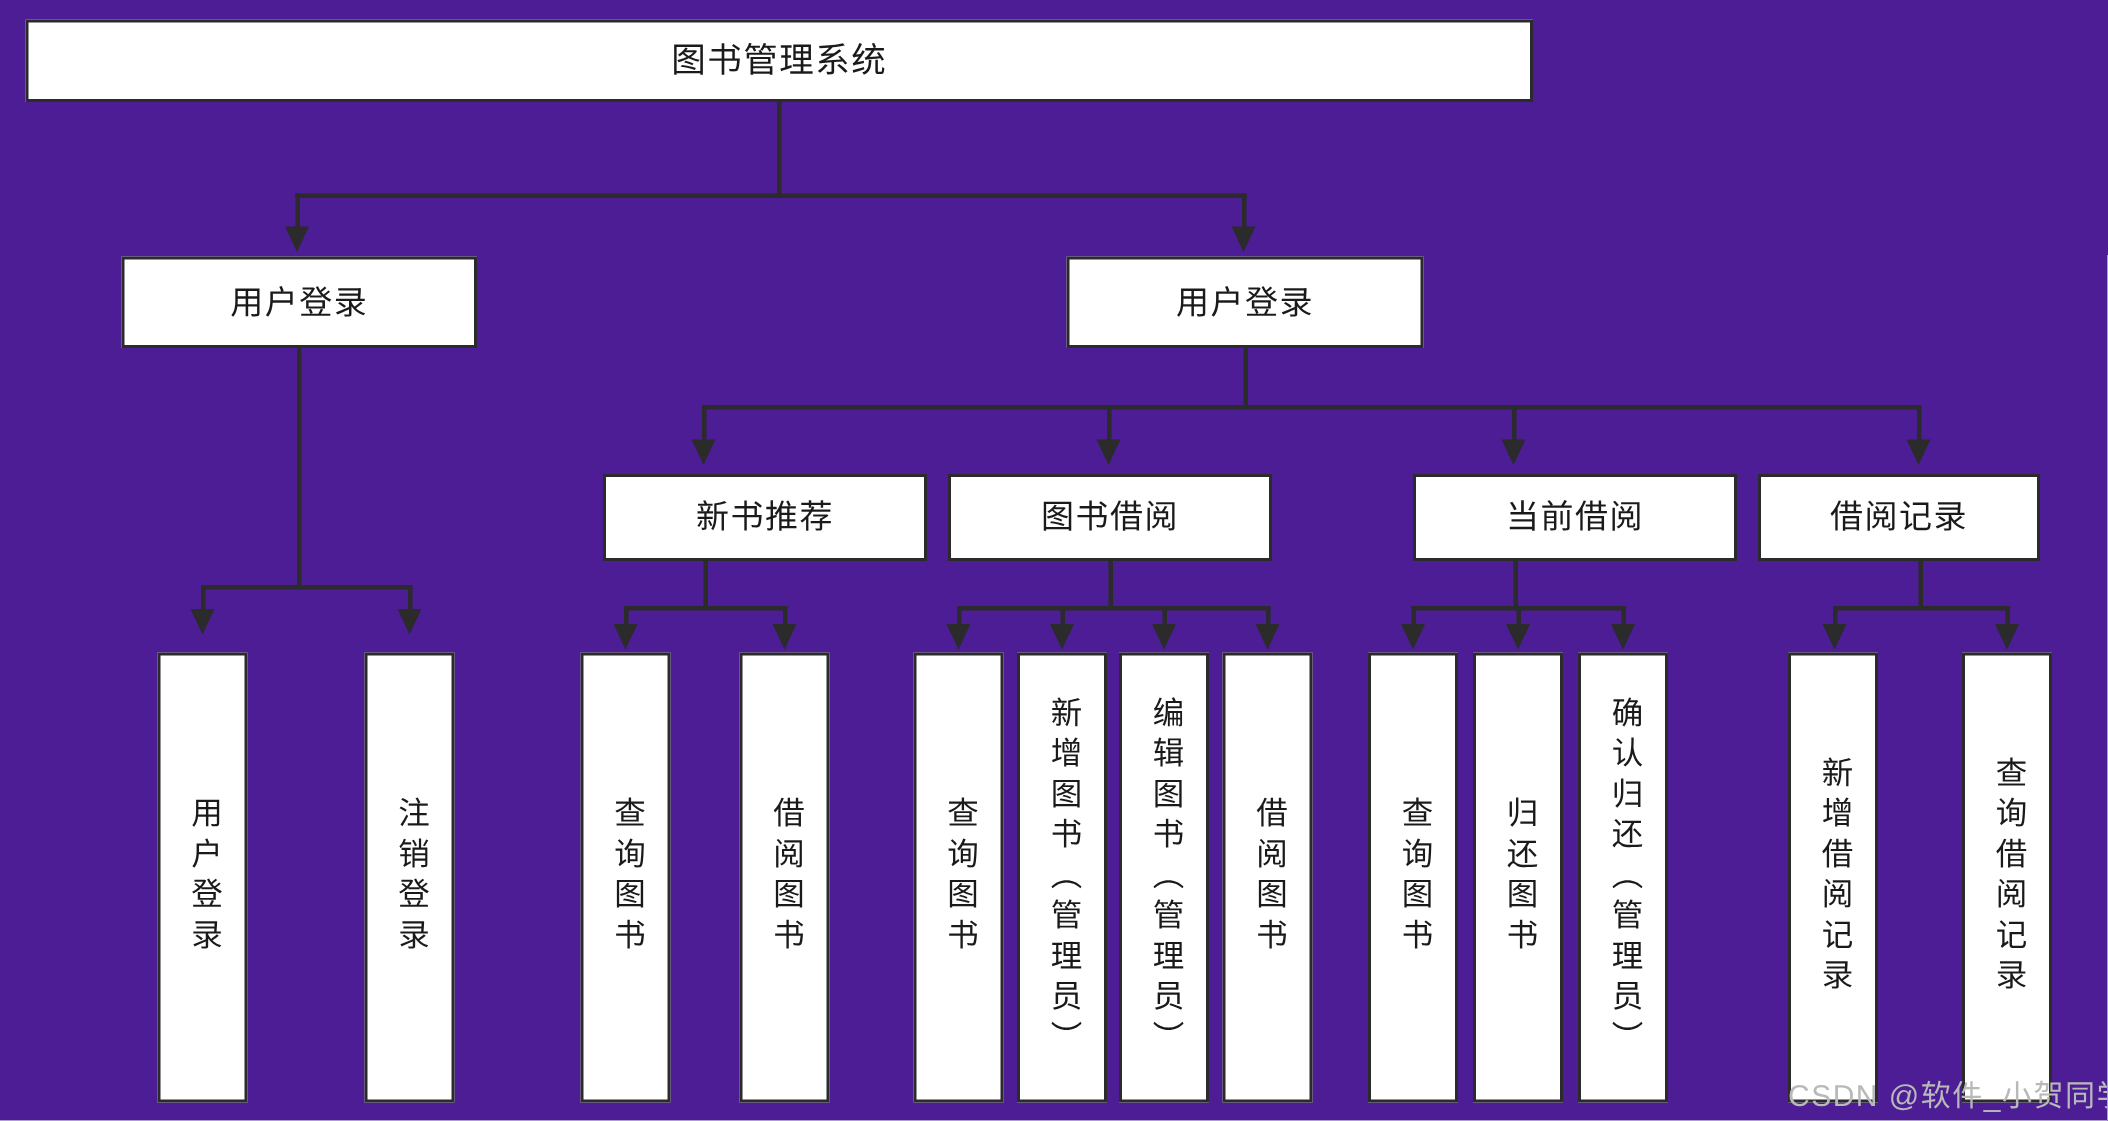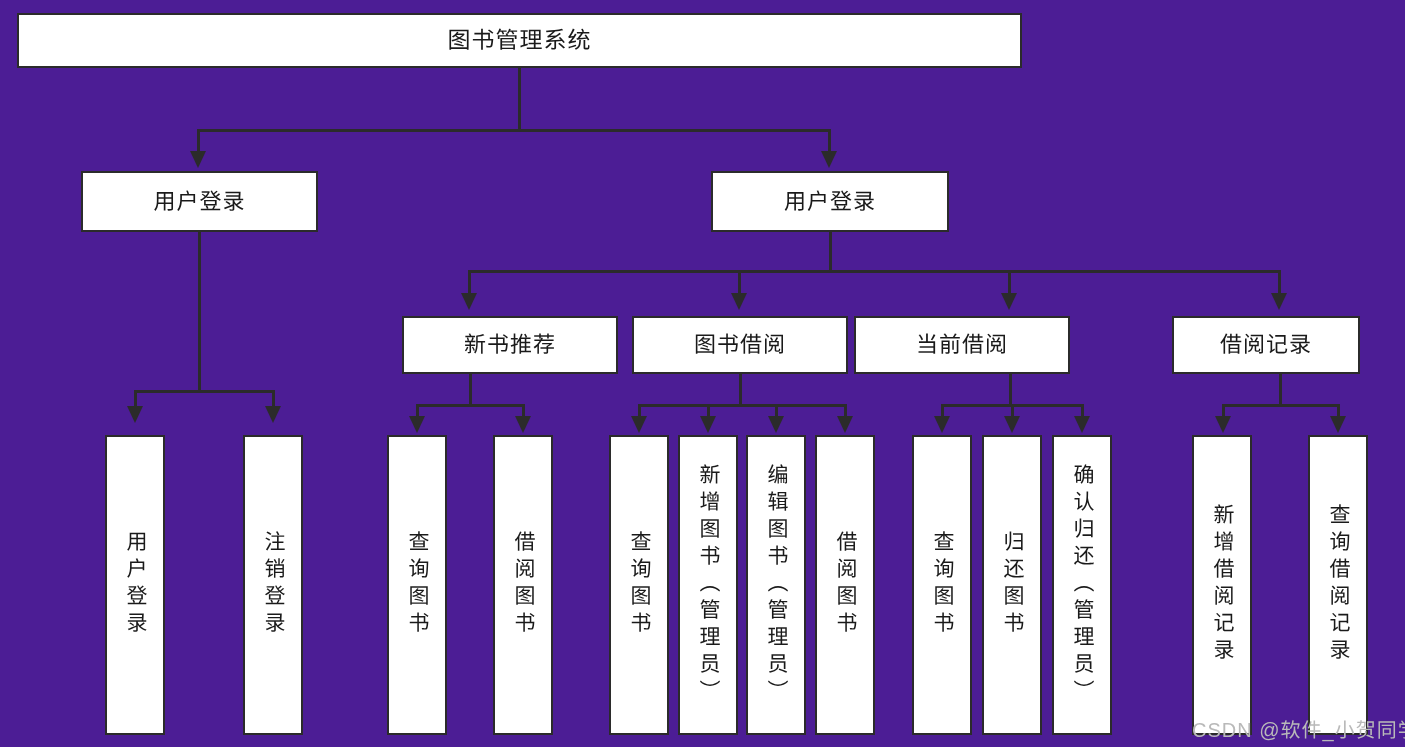--- a/index.html
+++ b/index.html
@@ -121,21 +121,21 @@
   <div class="arrow" style="left:1001px;top:293px;"></div>
   <div class="ln v" style="left:1278px;top:270px;width:2.5px;height:25px;"></div>
   <div class="arrow" style="left:1271px;top:293px;"></div>
 
   <div class="node h" style="left:362px;top:316px;width:216px;height:58px;margin-left:40px;">
     <span>新书推荐</span>
   </div>
   <div class="node h" style="left:632px;top:316px;width:216px;height:58px;">
     <span>图书借阅</span>
   </div>
-  <div class="node h" style="left:854px;top:316px;width:216px;height:58px;">
+  <div class="node h" style="left:942px;top:316px;width:216px;height:58px;">
     <span>当前借阅</span>
   </div>
   <div class="node h" style="left:1172px;top:316px;width:188px;height:58px;">
     <span>借阅记录</span>
   </div>
 
   <div class="ln v" style="left:469px;top:374px;width:2.5px;height:32px;"></div>
   <div class="ln h" style="left:416px;top:404px;width:108px;height:2.5px;"></div>
   <div class="ln v" style="left:416px;top:404px;width:2.5px;height:14px;"></div>
   <div class="arrow" style="left:409px;top:416px;"></div>

